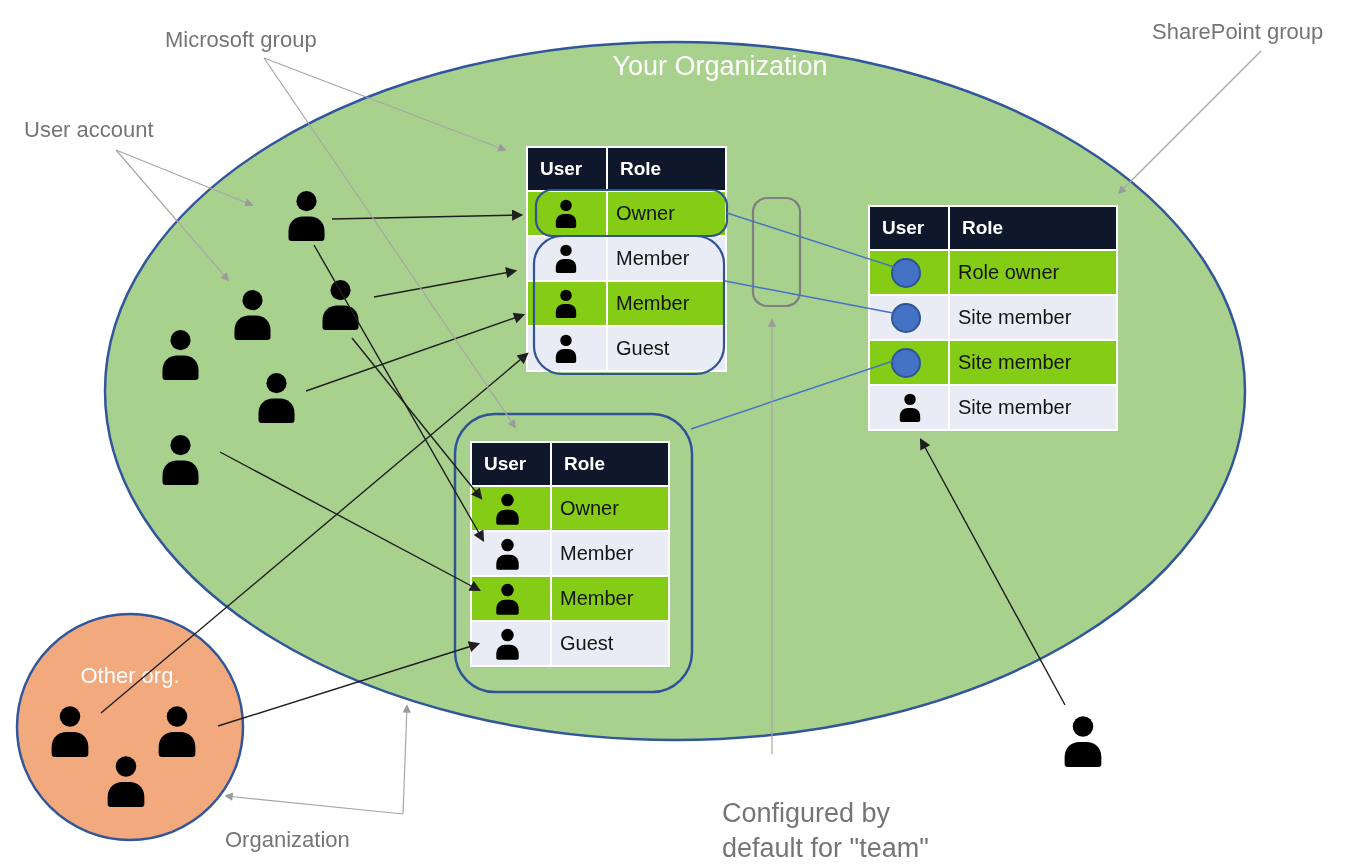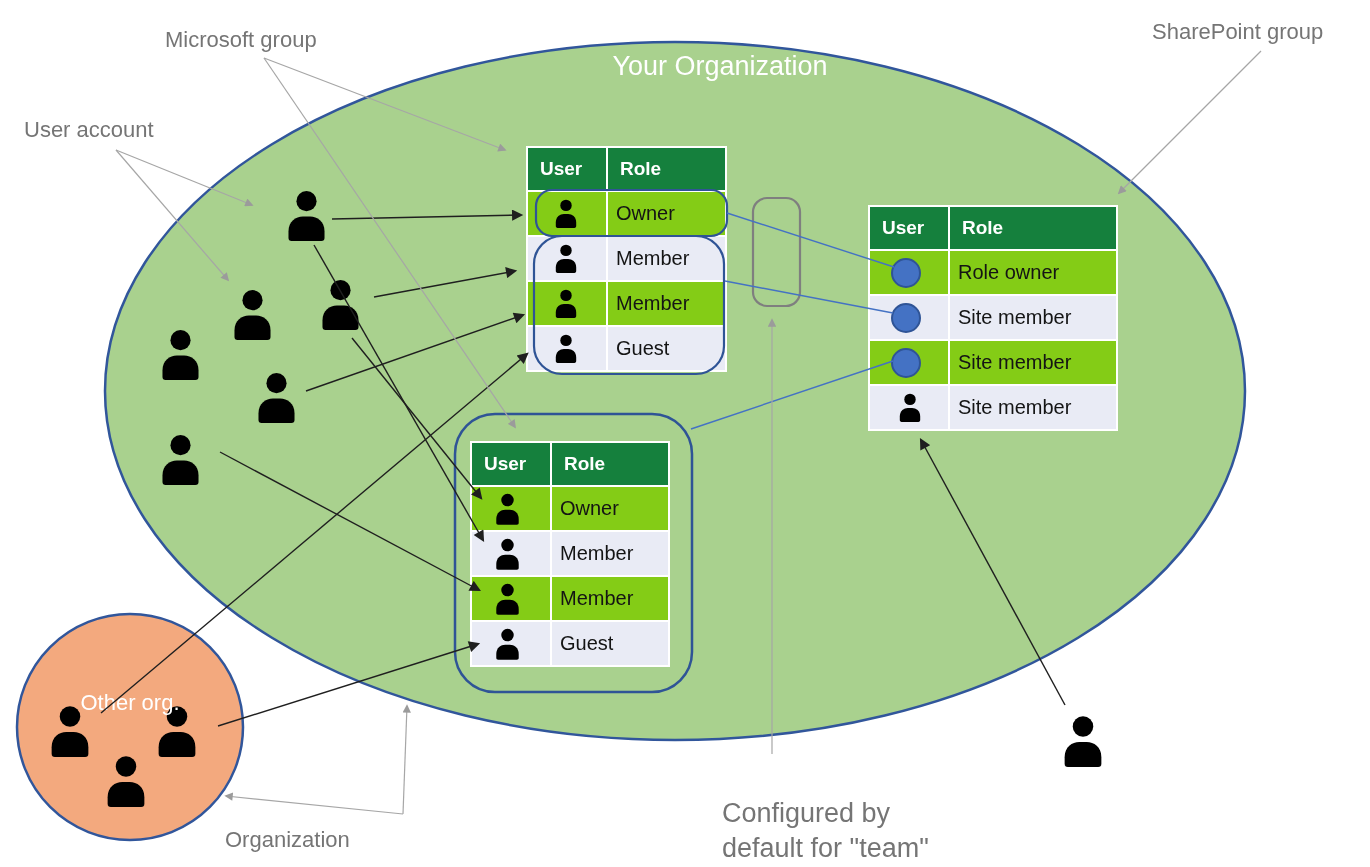--- a/index.html
+++ b/index.html
@@ -7,40 +7,40 @@
           font-family:"Liberation Sans",sans-serif;}
   svg.layer{position:absolute;left:0;top:0;}
   #fg-layer{pointer-events:none;z-index:6;}
   #bg-layer{z-index:1;}
 
   
   .rt{position:absolute;display:grid;gap:2px;background:#fff;border:2px solid #fff;z-index:3;}
   #t1{left:526px;top:146px;grid-template-columns:78px 117px;}
   #t2{left:470px;top:441px;grid-template-columns:78px 116px;}
   #t3{left:868px;top:205px;grid-template-columns:78px 166px;}
-  .rt .th{background:#15803d;color:#fff;font-weight:700;font-size:19px;display:flex;
+  .rt .th{background:#0f172a;color:#fff;font-weight:700;font-size:19px;display:flex;
           align-items:center;height:42px;padding-left:12px;}
   .rt .td{height:43px;display:flex;align-items:center;font-size:20px;color:#141414;}
   .rt .rcell{padding-left:8px;}
   .dark{background:#84cc16;}
   .light{background:#E9EBF5;}
   .p-ico{display:block;fill:#000;}
   #t1 .p-ico{width:30px;height:33px;margin-left:23px;}
   #t2 .p-ico{width:33px;height:36px;margin-left:19px;}
   #t3 .p-ico{width:30px;height:33px;margin-left:25px;}
   .blue-dot{width:26px;height:26px;border-radius:50%;background:#4472C4;
             border:2px solid #2F5496;margin-left:21px;}
 
   
   .lbl{position:absolute;color:#757575;font-size:22px;white-space:nowrap;z-index:4;}
   #lbl-yourorg{left:560px;top:51px;width:320px;text-align:center;color:#fff;font-size:27px;}
   #lbl-msgroup{left:165px;top:27px;}
   #lbl-useracct{left:24px;top:117px;}
   #lbl-spgroup{left:1152px;top:19px;}
-  #lbl-otherorg{left:30px;top:690px;width:200px;text-align:center;color:#fff;z-index:2;}
+  #lbl-otherorg{left:30px;top:663px;width:200px;text-align:center;color:#fff;z-index:2;}
   #lbl-org{left:225px;top:827px;}
   #note{left:722px;top:796px;width:250px;font-size:27px;line-height:35px;white-space:normal;}
 </style>
 </head>
 <body>
 
 <div id="canvas">
 
   <svg id="bg-layer" class="layer" width="1370" height="867" viewBox="0 0 1370 867">
     <defs>

